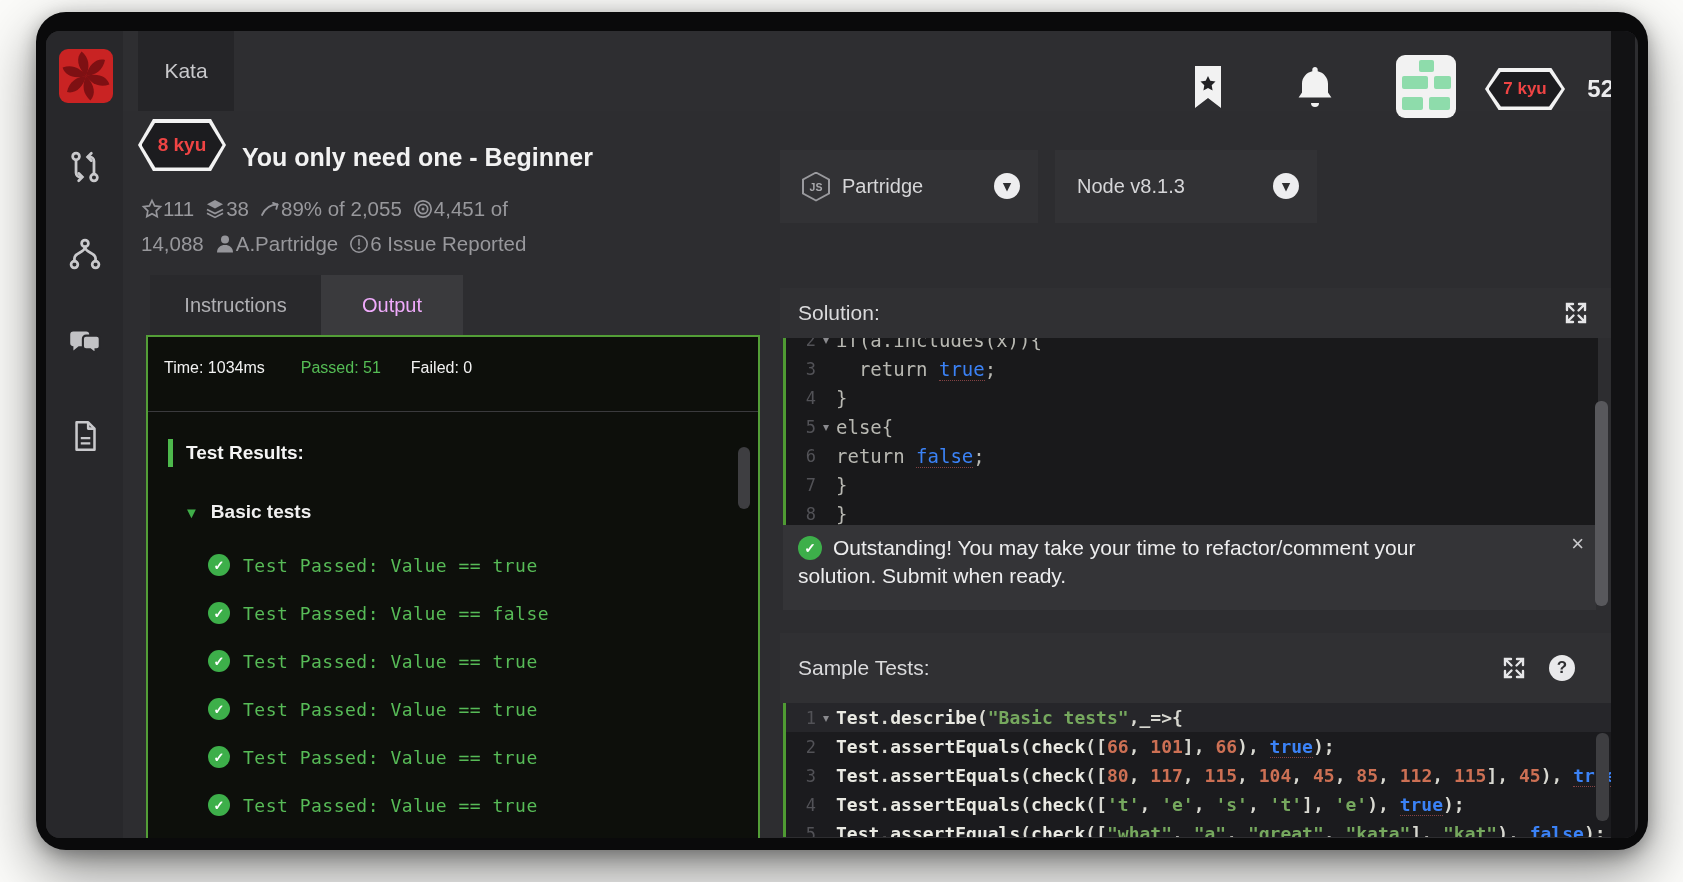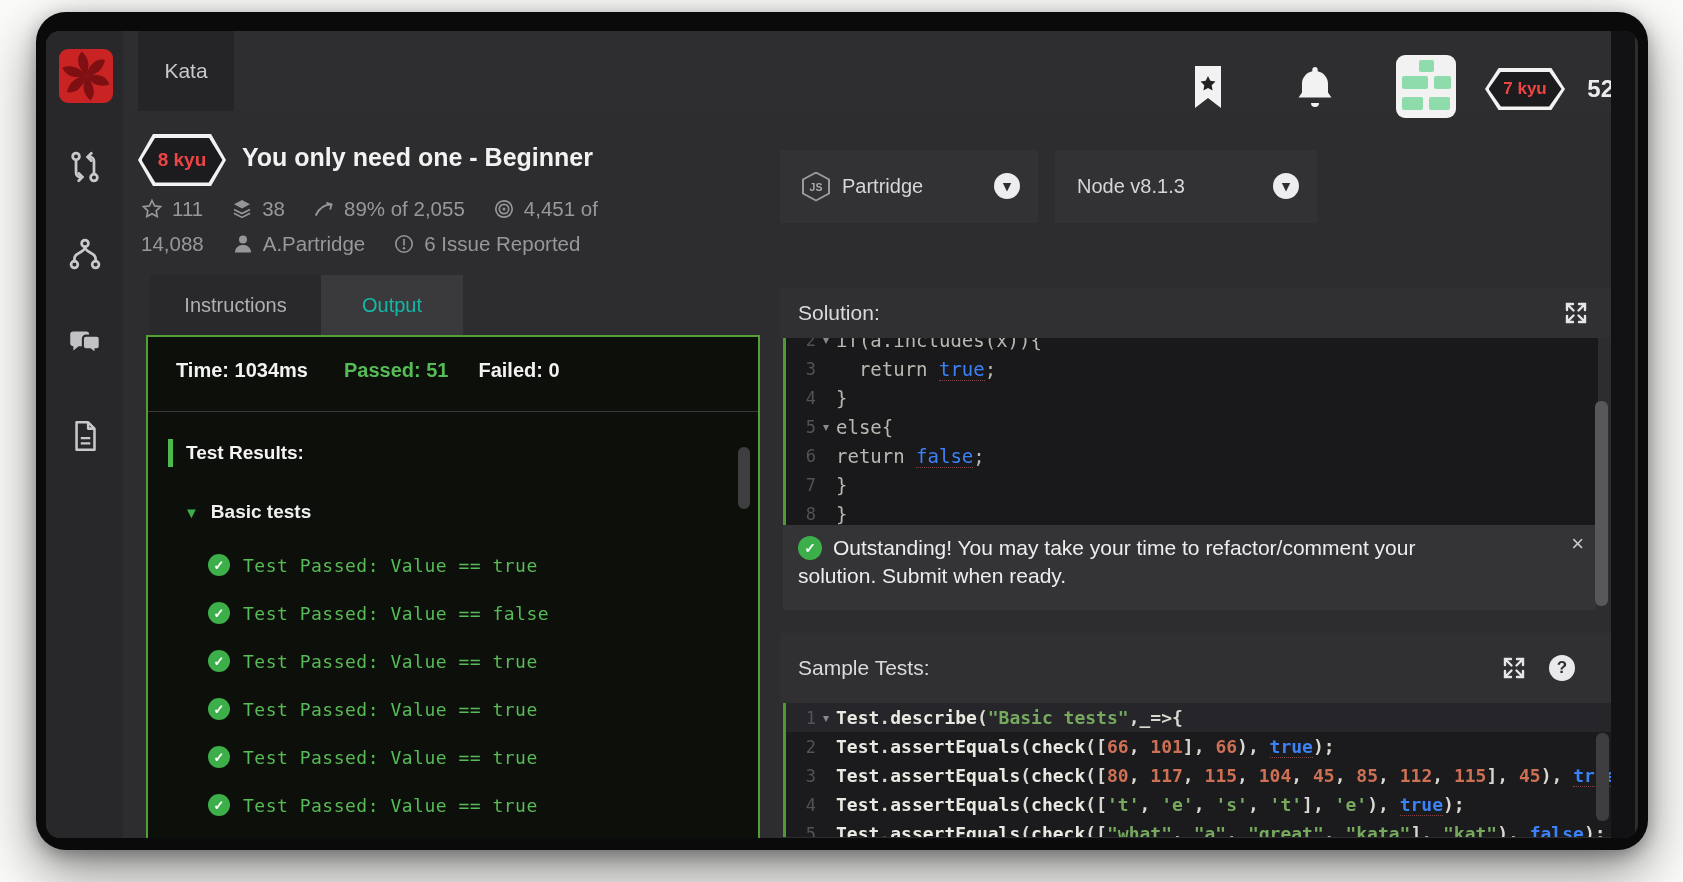--- a/index.html
+++ b/index.html
@@ -19,34 +19,34 @@
   .hex-in{clip-path:polygon(17% 0,83% 0,100% 50%,83% 100%,17% 100%,0 50%);background:#1c1c1f;width:calc(100% - 7px);height:calc(100% - 7px);
           display:flex;align-items:center;justify-content:center;color:#ef4444;font-weight:bold;}
   #rank7{left:1439px;top:37px;width:80px;height:42px;}
   #rank7 .hex-in{font-size:17px;}
   #honor{left:1528px;top:44px;width:40px;color:#ececee;font-size:24px;font-weight:bold;text-align:right;}
   #bookmark{left:1147px;top:33px;width:30px;height:46px;cursor:pointer;}
   #bell{left:1249px;top:32px;width:40px;height:48px;cursor:pointer;}
   #tile{left:1350px;top:24px;width:60px;height:63px;background:#f2f2f2;border-radius:9px;cursor:pointer;}
   #tile div{position:absolute;background:#8edcab;border-radius:2px;}
   
-  #rank8{left:92px;top:103px;width:88px;height:52px;}
+  #rank8{left:92px;top:88px;width:88px;height:52px;}
   #rank8 .hex-in{font-size:19px;}
   #kata-title{left:196px;top:112px;font-size:25px;font-weight:bold;color:#f2f2f2;cursor:pointer;}
-  .stats-row{left:95px;height:30px;display:flex;align-items:center;gap:9px;color:#98989c;font-size:20.5px;}
+  .stats-row{left:95px;height:30px;display:flex;align-items:center;color:#98989c;font-size:20.5px;}
   #stats1{top:163px;} #stats2{top:198px;}
   .stat-gap{width:10px;}
   .sicon{width:22px;height:22px;flex:0 0 auto;}
   
   .tab{top:244px;height:60px;display:flex;align-items:center;justify-content:center;font-size:20px;cursor:pointer;}
   #tab-instructions{left:104px;width:171px;background:#29292c;color:#b0b0b4;}
-  #tab-output{left:275px;width:142px;background:#3a3a3d;color:#14b8a6;}
+  #tab-output{left:275px;width:142px;background:#3a3a3d;color:#f0abfc;}
   
   #output-panel{left:100px;top:304px;width:610px;height:520px;background:#0d0f0b;border:2px solid #539e37;}
-  #time-row{left:28px;top:22px;font-size:20px;font-weight:bold;color:#f2f2f2;white-space:nowrap;}
+  #time-row{left:16px;top:22px;font-size:16px;font-weight:normal;color:#f2f2f2;white-space:nowrap;}
   #time-row .passed{color:#55bd55;margin-left:36px;}
   #time-row .failed{margin-left:30px;}
   #out-divider{left:0;top:74px;width:100%;height:1px;background:#3a3a3d;}
   #tr-bar{left:20px;top:102px;width:5px;height:28px;background:#4db84c;}
   #tr-label{left:38px;top:105px;font-size:19px;font-weight:bold;color:#f5f5f5;}
   #group-row{left:36px;top:164px;display:flex;align-items:center;gap:12px;cursor:pointer;}
   #group-arrow{color:#3fae49;font-size:15px;}
   #group-label{font-size:19px;font-weight:bold;color:#f0f0f0;}
   #test-list{left:60px;top:204px;right:30px;}
   .test-row{display:flex;align-items:center;gap:13px;height:48px;}

